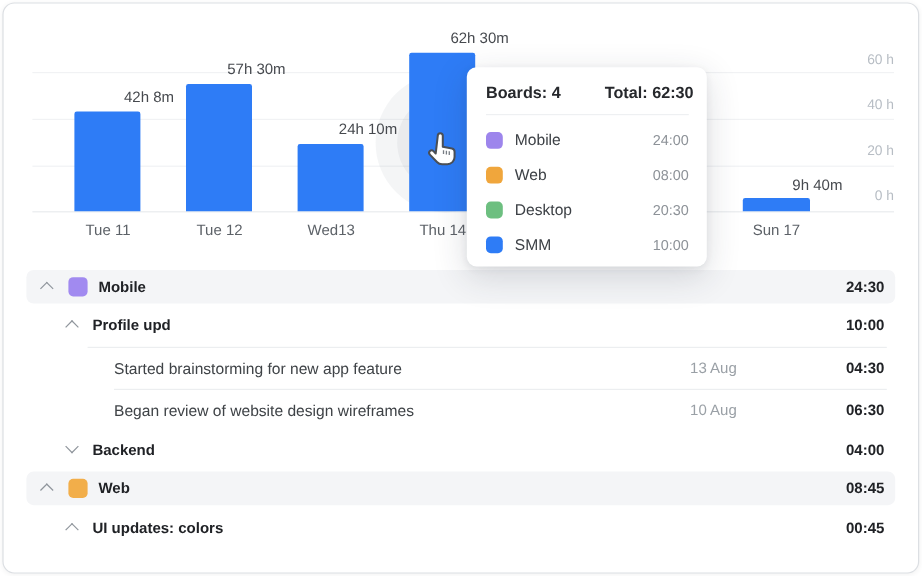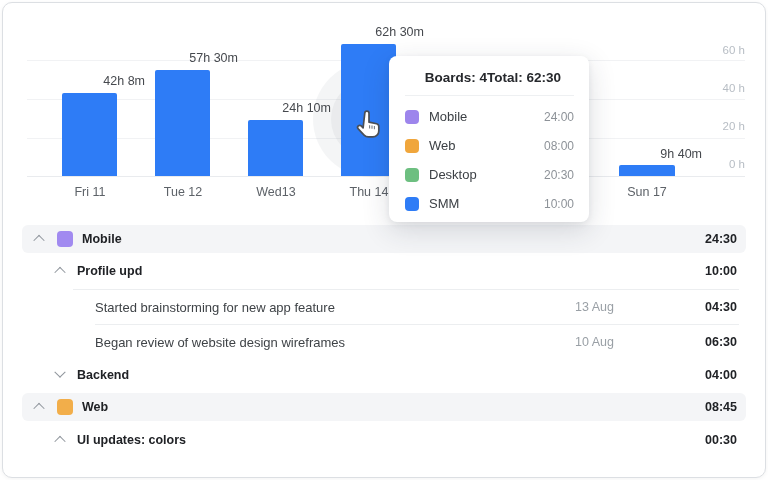--- a/index.html
+++ b/index.html
@@ -12,21 +12,21 @@
   .gridline.base{background:#e9ebee;}
   .ytick{position:absolute;right:20px;width:60px;text-align:right;font-size:11.5px;color:#b7bdc4;}
   .bar{position:absolute;border-radius:2px 2px 0 0;}
   .bar-value{position:absolute;width:110px;text-align:right;font-size:12.5px;color:#46494e;}
   .xtick{position:absolute;width:110px;text-align:center;font-size:12.5px;color:#5d6268;}
   .ripple{position:absolute;border-radius:50%;background:rgba(130,140,155,0.09);}
   .cursor{position:absolute;z-index:6;}
   
   .tooltip{position:absolute;left:386px;top:53px;width:200px;height:166px;background:#fff;
     border-radius:8px;box-shadow:0 8px 28px rgba(40,45,60,.16), 0 2px 6px rgba(40,45,60,.08);z-index:5;box-sizing:border-box;}
-  .tt-head{display:flex;justify-content:flex-end;align-items:center;margin:14px 28px 0 16px;}
+  .tt-head{display:flex;justify-content:space-between;align-items:center;margin:14px 11px 0 16px;}
   .tt-head span{font-size:13.5px;font-weight:bold;color:#26282c;}
   .tt-div{height:1px;background:#eef0f2;margin:10px 15px 0 16px;}
   .tt-rows{padding:6px 15px 0 16px;}
   .tt-row{height:29px;display:flex;align-items:center;}
   .sq{width:14px;height:14px;border-radius:4px;flex:none;}
   .tt-name{margin-left:10px;font-size:13px;color:#3c4045;flex:1;}
   .tt-time{font-size:12px;color:#8d9298;}
   
   .table{position:absolute;left:0;top:218px;right:0;}
   .board-row{height:28px;margin:4px 19px 0 19px;background:#f4f5f7;border-radius:6px;
@@ -61,21 +61,21 @@
     <span class="ytick" style="top:79px">40 h</span>
     <span class="ytick" style="top:117px">20 h</span>
     <span class="ytick" style="top:155px">0 h</span>
 
     <div class="ripple" style="left:310px;top:58px;width:116px;height:116px"></div>
     <div class="ripple" style="left:328px;top:76px;width:80px;height:80px"></div>
     <div class="ripple" style="left:346px;top:94px;width:44px;height:44px"></div>
 
     <div class="bar-value" style="left:32px;top:71px">42h 8m</div>
     <div class="bar" style="left: 59px; top: 90px; width: 55px; height: 83px; background: rgb(46, 124, 246);" title="42h 10m"></div>
-    <div class="xtick" style="left:32px;top:182px">Fri 11</div>
+    <div class="xtick" style="left:32px;top:182px">Tue 11</div>
 
     <div class="bar-value" style="left:125px;top:48px">57h 30m</div>
     <div class="bar" style="left: 152px; top: 67px; width: 55px; height: 106px; background: rgb(46, 124, 246);" title="57h 30m"></div>
     <div class="xtick" style="left:125px;top:182px">Tue 12</div>
 
     <div class="bar-value" style="left:218px;top:98px">24h 10m</div>
     <div class="bar" style="left: 245px; top: 117px; width: 55px; height: 56px; background: rgb(46, 124, 246);" title="24h 10m"></div>
     <div class="xtick" style="left:218px;top:182px">Wed13</div>
 
     <div class="bar-value" style="left:311px;top:22px">62h 30m</div>
@@ -160,16 +160,16 @@
     <div class="board-row" style="margin-top:2px">
       <span class="chev up"></span>
       <span class="bsq" style="background: rgb(242, 174, 74);"></span>
       <span class="blabel">Web</span>
       <span class="rvalue">08:45</span>
     </div>
 
     <div class="group-row" style="height:38px">
       <span class="chev up"></span>
       <span class="glabel">UI updates: colors</span>
-      <span class="rvalue">00:30</span>
+      <span class="rvalue">00:45</span>
     </div>
   </div>
 </div>
 
 </body></html>

